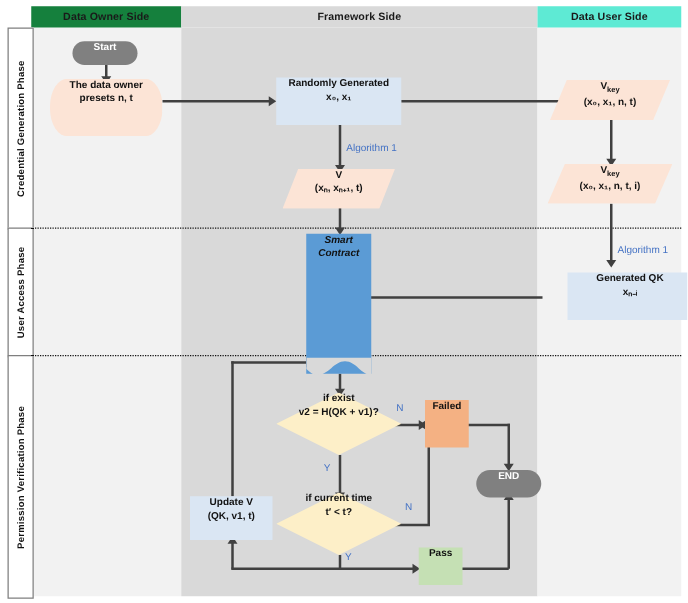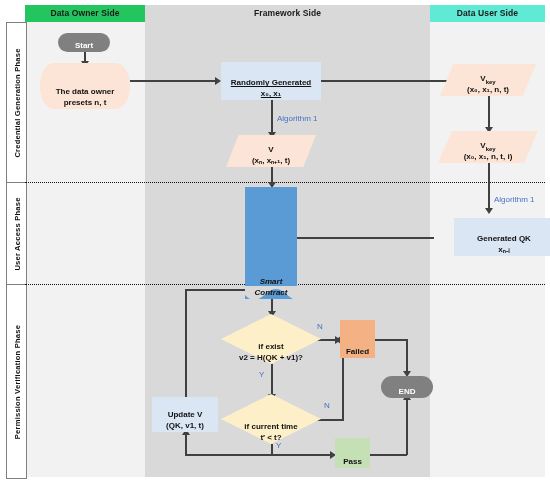--- a/index.html
+++ b/index.html
@@ -7,40 +7,40 @@
   #root{position:relative;width:550px;height:482px;background:#ffffff;overflow:hidden;}
 
   
   .lane{position:absolute;top:22px;height:455px;}
   .lane-owner{left:25px;width:120px;background:#f2f2f2;}
   .lane-framework{left:145px;width:285px;background:#d9d9d9;}
   .lane-user{left:430px;width:115px;background:#f2f2f2;}
 
   .lane-head{position:absolute;top:5px;height:17px;text-align:center;
              font-size:8.5px;font-weight:bold;color:#1a1a1a;line-height:17px;letter-spacing:.1px;}
-  .lh-owner{left:25px;width:120px;background:#22c55e;}
+  .lh-owner{left:25px;width:120px;background:#15803d;}
   .lh-framework{left:145px;width:285px;background:#d9d9d9;}
   .lh-user{left:430px;width:115px;background:#5eead4;}
 
   
   .phase-col{position:absolute;left:6px;width:19px;border:1px solid #7f7f7f;background:#ffffff;}
   .phase-col span{display:block;position:absolute;left:50%;top:50%;
         transform:translate(-50%,-50%) rotate(-90deg);white-space:nowrap;
         font-size:7.6px;font-weight:bold;color:#111;letter-spacing:.2px;}
   #phase-1{top:22px;height:160px;}
   #phase-2{top:182px;height:102px;}
   #phase-3{top:284px;height:193px;}
 
   
   .phase-div{position:absolute;left:25px;width:520px;height:0;
              border-top:1.6px dotted #111;}
 
   
   .node{position:absolute;box-sizing:border-box;display:flex;flex-direction:column;
-        align-items:center;justify-content:flex-end;text-align:center;
+        align-items:center;justify-content:flex-start;text-align:center;
         font-size:8px;font-weight:bold;color:#111;line-height:1.35;}
   .node .l2{font-weight:bold;}
 
   .terminator{border-radius:999px;background:#808080;color:#ffffff;font-weight:bold;}
   .rect-blue{background:#dae6f3;}
   .rect-orange{background:#f4b183;}
   .rect-green{background:#c5e0b4;}
 
   
   .doc{background:transparent;}
@@ -176,21 +176,21 @@
   </div>
 
   <div class="node doc" style="left:40px;top:63px;width:90px;height:46px;">
     <div class="doc-bg"></div>
     <div class="doc-tx">
       <div>The data owner</div>
       <div class="l2">presets n, t</div>
     </div>
   </div>
 
-  <div class="node rect-blue" style="left:221px;top:62px;width:100px;height:38px;text-decoration:underline;">
+  <div class="node rect-blue" style="left:221px;top:62px;width:100px;height:38px;">
     <div>Randomly Generated</div>
     <div class="l2">x₀, x₁</div>
   </div>
 
   <div class="node para" style="left:226px;top:135px;width:90px;height:32px;">
     <div class="para-bg"></div>
     <div class="para-tx">
       <div>V</div>
       <div class="l2">(xₙ, xₙ₊₁, t)</div>
     </div>

